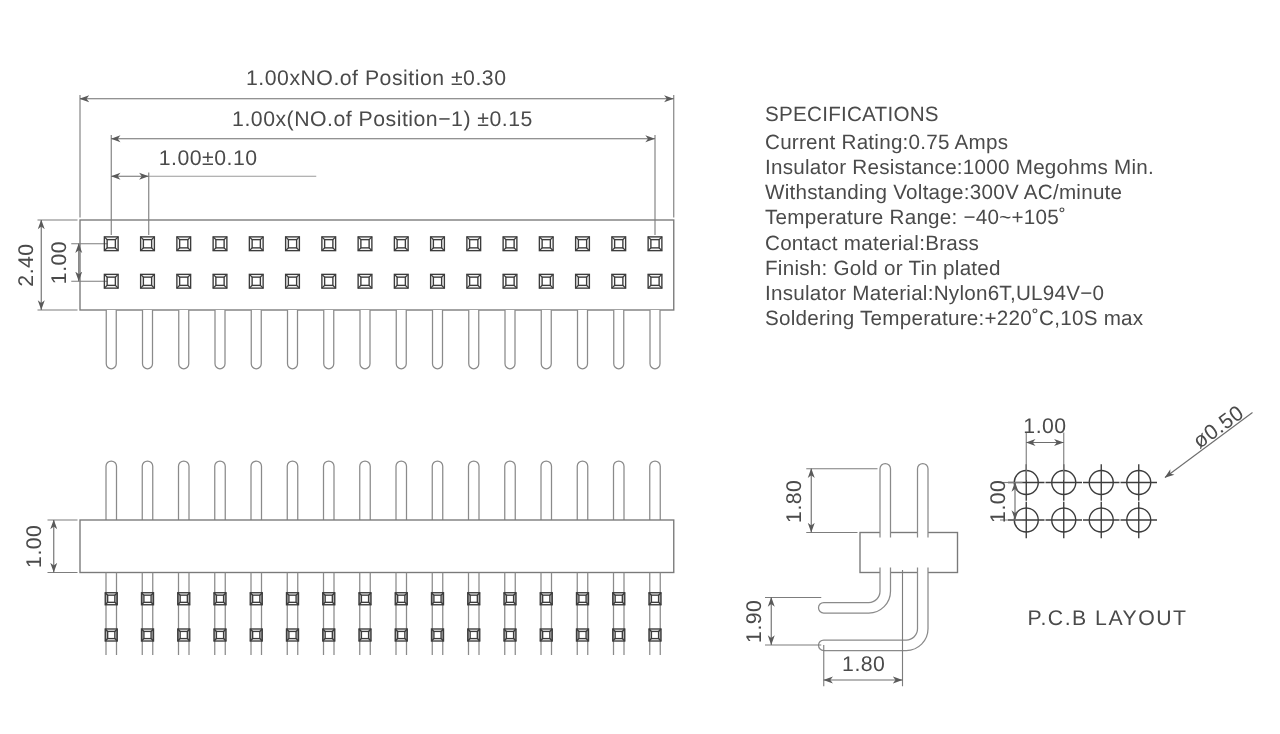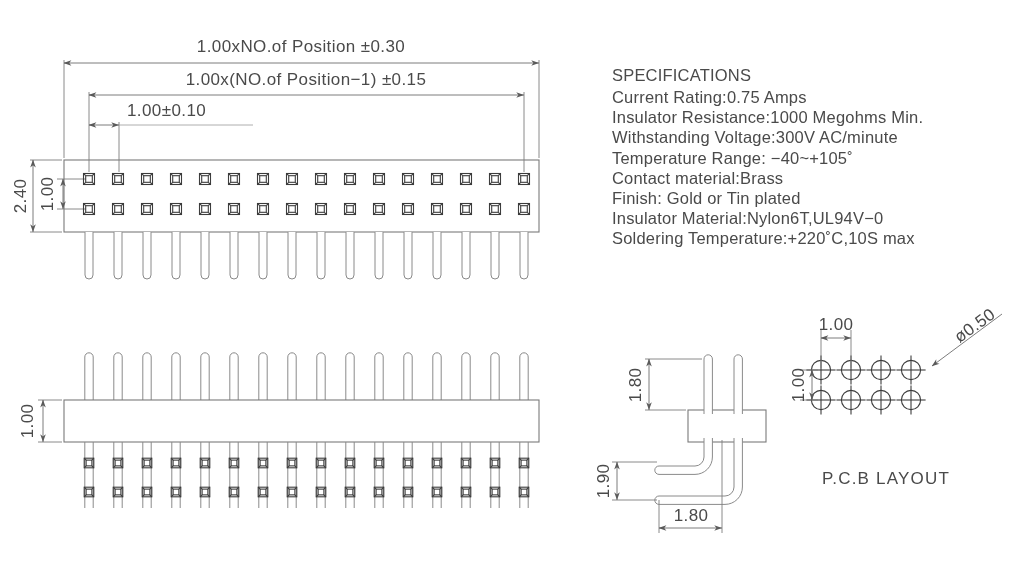--- a/index.html
+++ b/index.html
@@ -4,21 +4,21 @@
 <title>Connector Technical Drawing</title>
 <style>
   html,body{margin:0;padding:0;background:#ffffff;}
   body{
     width:1024px;height:587px;
     font-family:"Liberation Sans", sans-serif;
     color:#3a3a3a;
     overflow:hidden;
     position:relative;
   }
-  #sheet{position:absolute;left:0;top:0;width:1024px;height:502px;}
+  #sheet{position:absolute;left:0;top:16px;width:1024px;height:502px;}
   svg{display:block;}
   .dimtext{
     font-family:"Liberation Sans", sans-serif;
     font-size:17px;
     fill:#4a4a4a;
     letter-spacing:0.4px;
   }
   .spectext{
     font-family:"Liberation Sans", sans-serif;
     font-size:16.5px;

